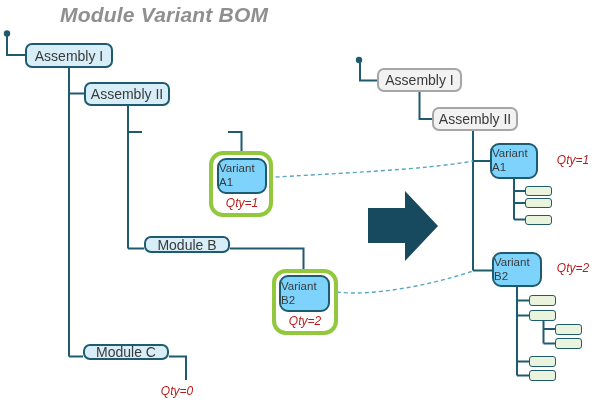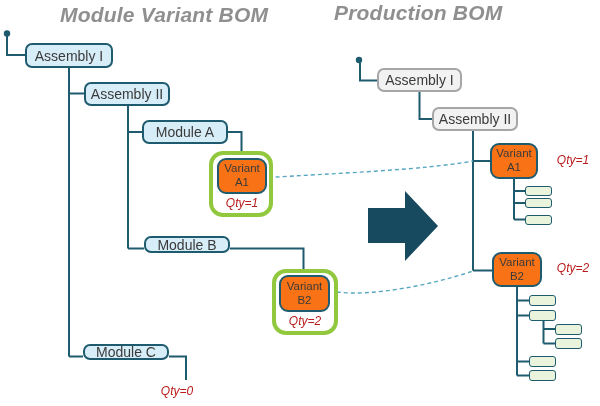--- a/index.html
+++ b/index.html
@@ -37,26 +37,25 @@
     background: #d7edf7;
     border: 2px solid #1e5b6e;
     border-radius: 7px;
   }
   .node-gray {
     background: #f2f2f2;
     border: 2px solid #a6a6a6;
     border-radius: 7px;
   }
   .node-variant {
-    background: #f97316;
+    background: #7dd3fc;
     border: 2px solid #1e5b6e;
     border-radius: 9px;
     font-size: 11.5px;
     line-height: 1.2;
-    text-align: center;
     white-space: normal;
   }
   .halo {
     position: absolute;
     background: #ffffff;
     border: 4px solid #92c83e;
     border-radius: 14px;
   }
   .mini {
     position: absolute;
@@ -116,25 +115,23 @@
 
     <g stroke="#57a7c0" stroke-width="1.4" stroke-dasharray="4,3" fill="none">
       <path d="M269,177.5 C330,173.5 425,170 473,161"></path>
       <path d="M337,292 C372,296.5 432,285 473,271"></path>
     </g>
 
     <polygon points="368,208 405,208 405,191 438,226 405,261 405,243 368,243" fill="#174a5e"></polygon>
   </svg>
 
   <div class="title" style="left:60px; top:3px; width:270px;">Module Variant BOM</div>
-  <div class="title" style="left:334px; top:1px; width:240px;">Production BOM</div>
 
   <div class="node node-blue" style="left:25px; top:43px; width:88px; height:25px;">Assembly I</div>
   <div class="node node-blue" style="left:84px; top:82px; width:86px; height:24px;">Assembly II</div>
-  <div class="node node-blue" style="left:142px; top:120px; width:86px; height:24px;">Module A</div>
 
   <div class="halo" style="left:209px; top:151px; width:64px; height:66px;"></div>
   <div class="node node-variant" style="left:217px; top:158px; width:50px; height:36px;">Variant A1</div>
   <div class="qty" style="left:213px; top:196px; width:58px;">Qty=1</div>
 
   <div class="node node-blue" style="left:144px; top:236px; width:86px; height:17px;">Module B</div>
 
   <div class="halo" style="left:272px; top:269px; width:66px; height:66px;"></div>
   <div class="node node-variant" style="left:279px; top:275px; width:51px; height:37px;">Variant B2</div>
   <div class="qty" style="left:277px; top:314px; width:56px;">Qty=2</div>

